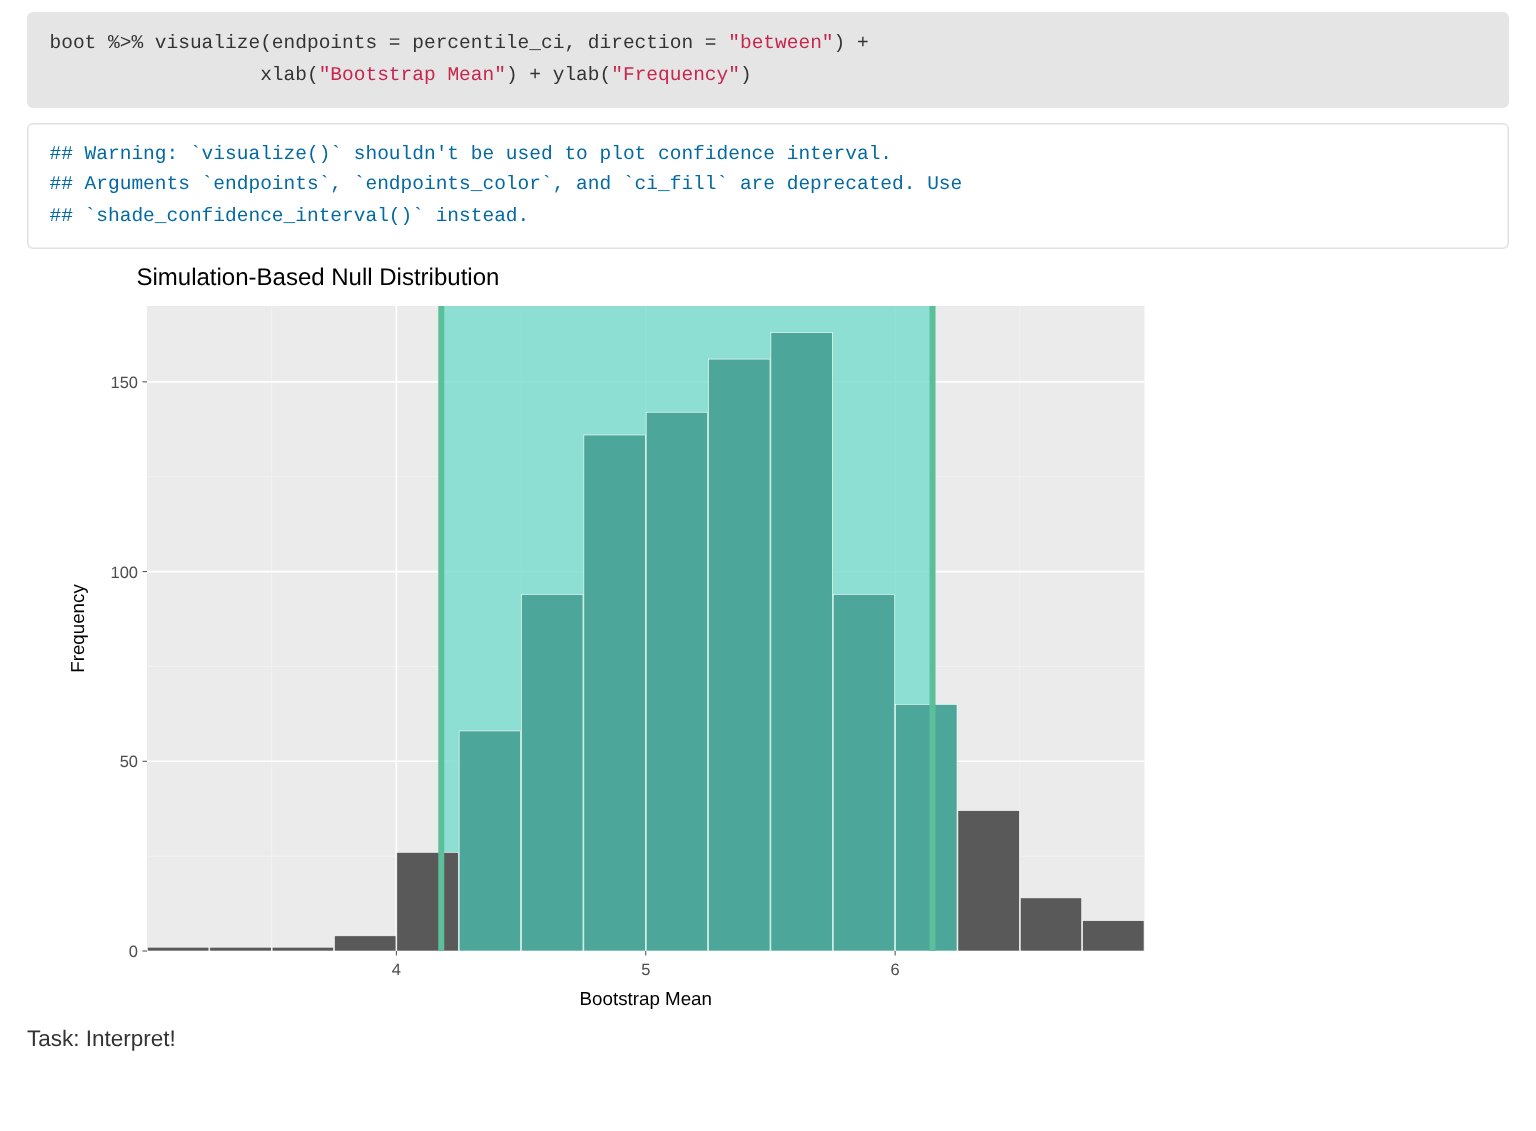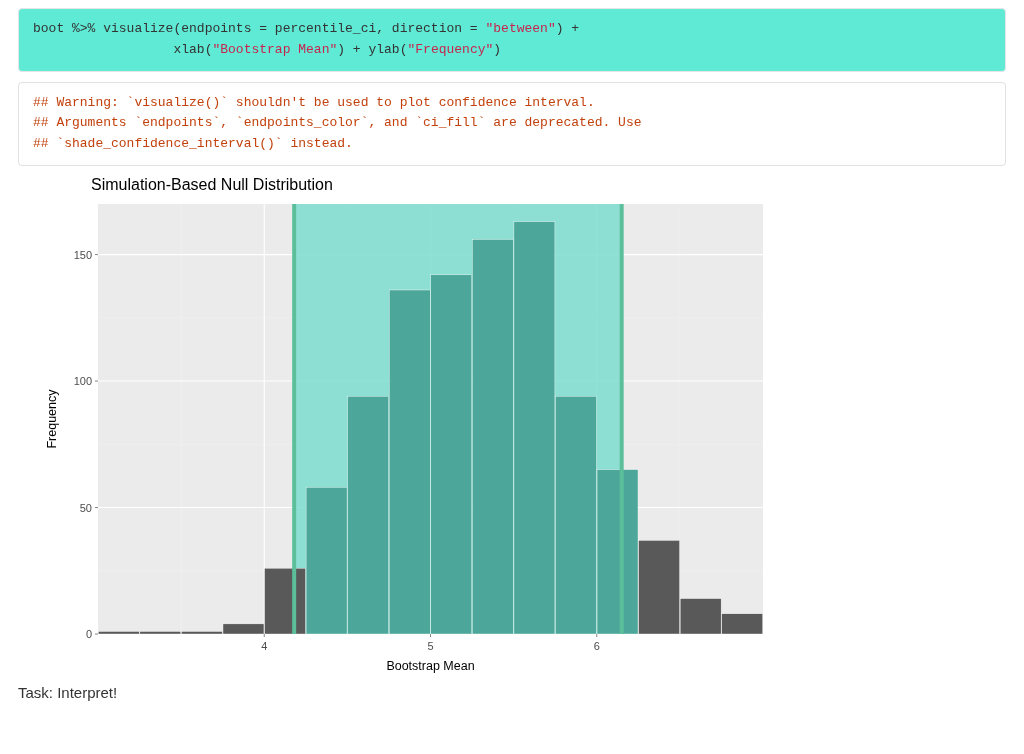--- a/index.html
+++ b/index.html
@@ -9,21 +9,21 @@
     font-family: "Helvetica Neue", Helvetica, Arial, sans-serif;
     font-size: 14px;
     color: #333;
     background: #fff;
   }
   .page {
     width: 1024px;
     padding: 8px 18px 18px 18px;
   }
   .code-block {
-    background: #5eead4;
+    background: #e5e5e5;
     border: 1px solid #e5e5e5;
     border-radius: 4px;
     padding: 10px 14px;
     margin-bottom: 10px;
     font-family: Menlo, Consolas, "Courier New", monospace;
     font-size: 13px;
     line-height: 1.6;
     white-space: pre;
     color: #333;
   }
@@ -31,21 +31,21 @@
   .warn-block {
     background: #fff;
     border: 1px solid #e1e1e1;
     border-radius: 4px;
     padding: 10px 14px;
     margin-bottom: 8px;
     font-family: Menlo, Consolas, "Courier New", monospace;
     font-size: 13px;
     line-height: 1.6;
     white-space: pre;
-    color: #c2410c;
+    color: #0369a1;
   }
   .chart-wrap {
     width: 740px;
     margin-left: 20px;
     margin-top: 6px;
   }
   .task {
     font-size: 15px;
   }
   svg { display: block; }

